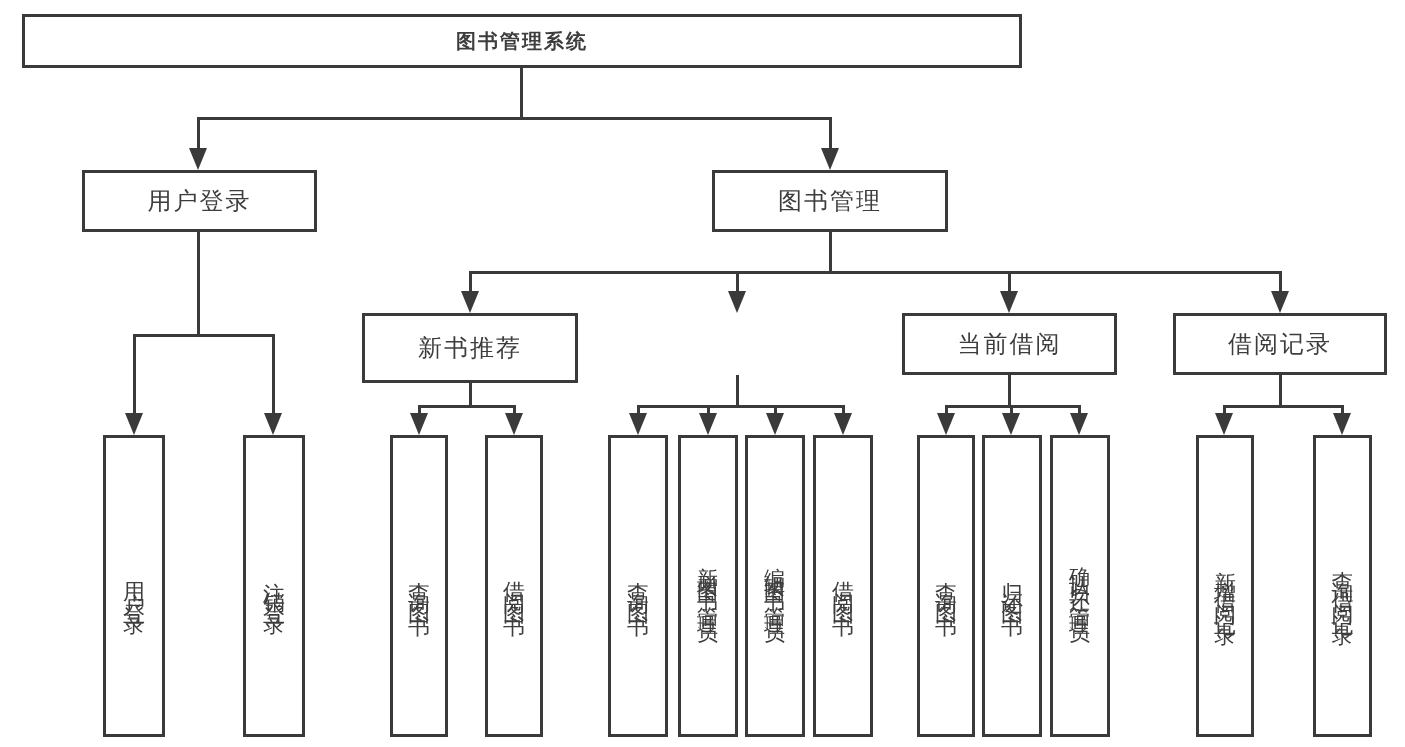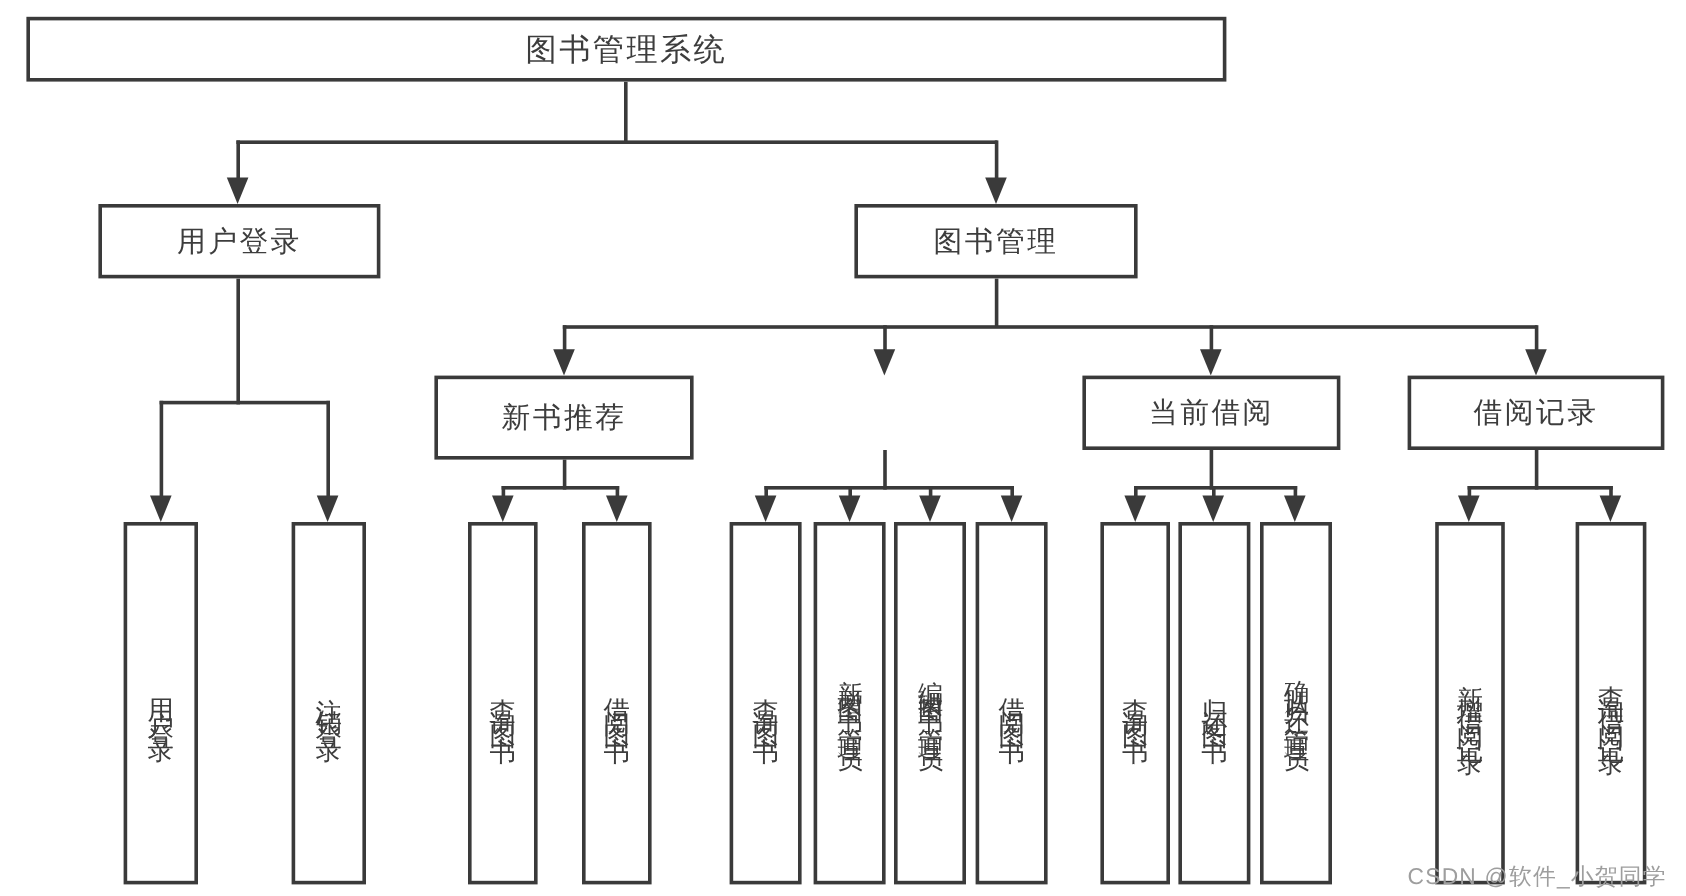--- a/index.html
+++ b/index.html
@@ -14,21 +14,21 @@
   .box {
     position: absolute;
     box-sizing: border-box;
     border: 3px solid #3a3a3a;
     background: #ffffff;
     display: flex;
     align-items: center;
     justify-content: center;
     color: #3d3d3d;
   }
-  .box.root-box { font-size: 26px; letter-spacing: 2px; }
+  .box.root-box { font-size: 20px; letter-spacing: 2px; font-weight: bold; }
   .box.h-box { font-size: 24px; letter-spacing: 2px; }
   .box.v-box { font-size: 22px; }
   .vtext {
     writing-mode: vertical-rl;
     text-orientation: mixed;
     letter-spacing: 11px;
     line-height: 1;
     white-space: nowrap;
   }
   .vtext.tight { letter-spacing: 8px; font-size: 21px; }
@@ -174,15 +174,14 @@
     <span class="vtext tight">确认归还（管理员）</span>
   </div>
 
   <div class="box v-box" style="left:1196px;top:435px;width:58px;height:302px">
     <span class="vtext">新增借阅记录</span>
   </div>
   <div class="box v-box" style="left:1313px;top:435px;width:59px;height:302px">
     <span class="vtext">查询借阅记录</span>
   </div>
 
-  <div class="watermark">CSDN @软件_小贺同学</div>
 
 </div>
 
 </body></html>

